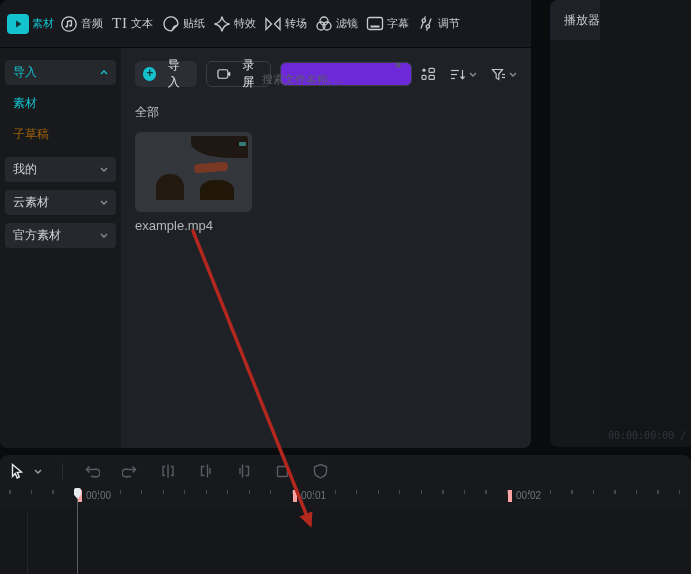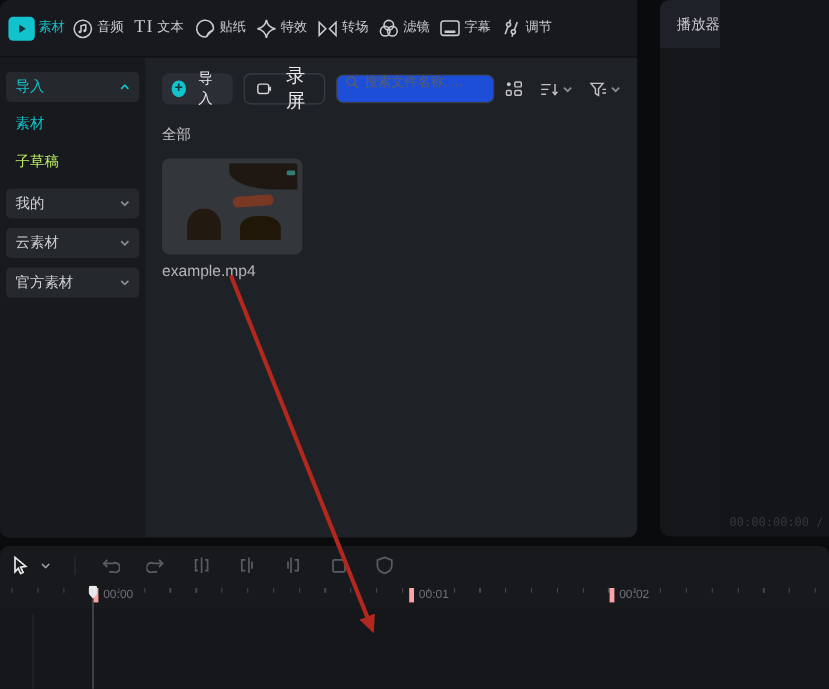--- a/index.html
+++ b/index.html
@@ -22,38 +22,38 @@
   
   .workspace { left:0; top:48px; width:531px; height:400px; background:#1e2126;
     border-radius:0 0 8px 8px; }
   .sidebar { position:absolute; left:0; top:0; width:121px; height:100%;
     background:#17191d; border-radius:0 0 0 8px; padding-top:12px; }
   .side-row { margin:0 5px 8px 5px; height:25px; border-radius:4px; display:flex;
     align-items:center; justify-content:space-between; padding:0 8px; cursor:pointer; }
   .side-row.boxed { background:#25282d; }
   .side-row .slabel { font-size:12px; color:#cfd1d4; }
   .side-row.accent .slabel { color:#12c3cd; }
-  .side-plain { margin:10px 0 14px 13px; font-size:12px; color:#bef264; cursor:pointer; }
+  .side-plain { margin:10px 0 14px 13px; font-size:12px; color:#a16207; cursor:pointer; }
   .side-plain.selected { color:#12c3cd; }
   .chev { width:8px; height:5px; }
   .chev polyline { fill:none; stroke:#8b8e93; stroke-width:1.4; }
   .chev.cyan polyline { stroke:#12c3cd; }
 
   .media { position:absolute; left:121px; top:0; width:410px; height:100%; padding:13px 14px; }
   .controls { display:flex; align-items:center; gap:9px; }
   .btn-import { height:26px; padding:0 12px 0 8px; background:#2b2e34; border:none;
     border-radius:6px; color:#e7e8ea; font-size:12px; display:flex; align-items:center;
     gap:6px; cursor:pointer; }
   .plus-circle { width:14px; height:14px; border-radius:50%; background:#12c3cd;
     color:#10343a; font-size:12px; line-height:13px; text-align:center; font-weight:bold; }
   .btn-record { height:26px; padding:0 10px; background:transparent; border:1px solid #3b3e44;
-    border-radius:6px; color:#e7e8ea; font-size:16px; display:flex; align-items:center;
+    border-radius:6px; color:#e7e8ea; font-size:12px; display:flex; align-items:center;
     gap:6px; cursor:pointer; }
   .search { height:24px; width:132px; border:1px solid #3b3e44; border-radius:6px;
-    display:flex; align-items:flex-start; padding:0 7px; gap:5px; background:#1d4ed8; }
+    display:flex; align-items:flex-end; padding:0 7px; gap:5px; background:#6d28d9;flex-direction:column; }
   .search input { flex:1; min-width:0; background:transparent; border:none; outline:none;
     color:#c9cbce; font-size:11px; }
   .search input::placeholder { color:#5a5e65; }
   .view-tools { margin-left:auto; display:flex; align-items:center; gap:14px; }
   .tool-ic { display:flex; align-items:center; gap:3px; color:#c2c4c8; cursor:pointer; }
 
   .section-label { margin-top:17px; font-size:12px; color:#c5c7ca; }
   .card { margin-top:11px; width:117px; cursor:pointer; }
   .thumb-frame { width:117px; height:80px; background:#33363b; border-radius:6px;
     padding:4px 4px 12px 4px; position:relative; }
@@ -363,21 +363,21 @@
     <span class="tl-ic">
       <svg class="ic" width="15" height="16" viewBox="0 0 15 16" fill="none" stroke="currentColor" stroke-width="1.4">
         <path d="M7.5 1.5 L13.5 3.8 V8.5 C13.5 12 10 14 7.5 14.8 C5 14 1.5 12 1.5 8.5 V3.8 Z"></path>
       </svg>
     </span>
   </div>
 
   <div class="ruler">
     <div class="ticks"></div>
     <span class="rlabel" style="left:78px;">00:00</span>
-    <span class="rlabel" style="left:293px;margin-left:48px;">00:01</span>
+    <span class="rlabel" style="left:293px;">00:01</span>
     <span class="rlabel" style="left:508px;">00:02</span>
   </div>
 
   <div class="track-area">
     <div class="track-divider"></div>
   </div>
 </div>
 
 <div class="playhead">
   <div class="playhead-head"></div>

